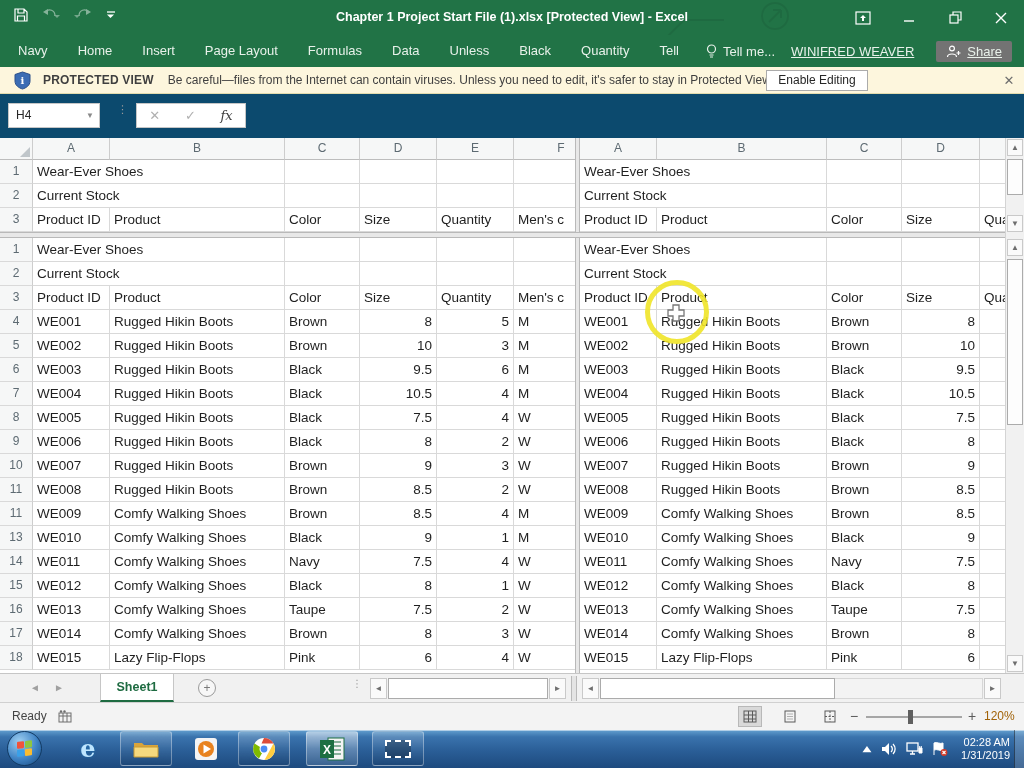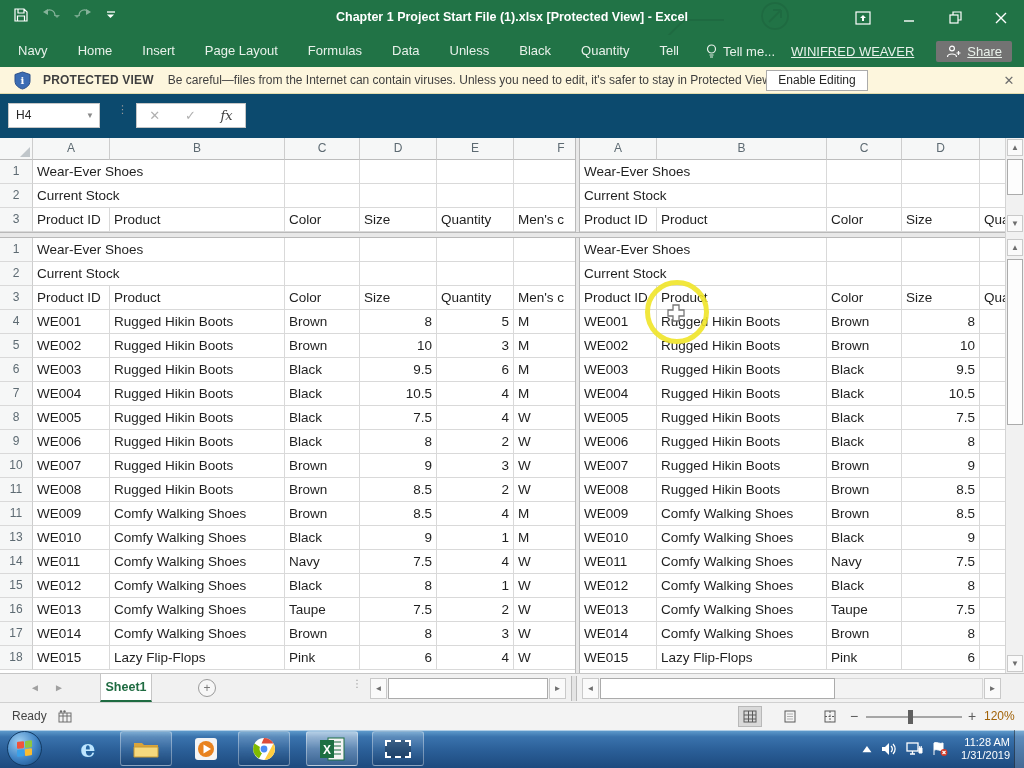--- a/index.html
+++ b/index.html
@@ -81,21 +81,21 @@
 
   
   .vscroll{position:absolute;left:1005px;top:138px;width:19px;height:535px;background:#f1f1f1;border-left:1px solid #d4d4d4;}
   .sbtn{position:absolute;left:1px;width:16px;height:17px;background:#fafafa;border:1px solid #c9c9c9;
         color:#6e6e6e;font-size:8px;text-align:center;line-height:15px;}
   .sthumb{position:absolute;left:1px;width:16px;background:#fdfdfd;border:1px solid #ababab;}
 
   
   .tabstrip{position:absolute;left:0;top:673px;width:1024px;height:29px;background:#f1f1f1;border-top:1px solid #c6c6c6;}
   .shnav{position:absolute;top:0;height:29px;line-height:28px;color:#a0a0a0;font-size:10px;}
-  .sheettab{position:absolute;left:100px;top:0;width:52px;height:28px;background:#fff;
+  .sheettab{position:absolute;left:100px;top:0;width:74px;height:28px;background:#fff;
             border-right:1px solid #c6c6c6;border-left:1px solid #c6c6c6;border-bottom:2px solid #1e6b41;
             color:#1e6b41;font-weight:bold;font-size:12.5px;text-align:center;line-height:26px;}
   .addsheet{position:absolute;left:198px;top:5px;width:18px;height:18px;border:1px solid #9a9a9a;border-radius:50%;
             color:#7a7a7a;text-align:center;line-height:16px;font-size:12px;background:#f7f7f7;}
   .hdots{position:absolute;left:352px;top:7px;color:#9a9a9a;font-size:10px;line-height:5px;}
   .hbtn{position:absolute;top:4px;width:17px;height:21px;background:#fafafa;border:1px solid #c9c9c9;
         color:#6e6e6e;font-size:8px;text-align:center;line-height:19px;}
   .htrack{position:absolute;top:4px;height:21px;background:#f3f3f3;border:1px solid #d6d6d6;}
   .hthumb{position:absolute;top:4px;height:21px;background:#fff;border:1px solid #ababab;}
   .hdiv{position:absolute;left:571px;top:2px;width:6px;height:25px;background:#e4e4e4;
@@ -733,20 +733,20 @@
           <rect x="1" y="1" width="11" height="8" fill="none" stroke="#fff" stroke-width="1.3"></rect>
           <path stroke="#fff" stroke-width="1.3" d="M4 12 h5 M6.5 9 v3"></path>
           <path d="M13 6 h3 v5 h-3 z M13.7 4 v2 M15.3 4 v2" stroke="#fff" fill="#fff" stroke-width="1"></path>
         </svg>
       <svg width="16" height="14" viewBox="0 0 16 14">
           <path d="M2 1 v12 M2 1 c3 -1.5 6 1.5 9 0 v7 c-3 1.5 -6 -1.5 -9 0" fill="#fff" stroke="#fff"></path>
           <circle cx="12" cy="10.5" r="3.4" fill="#d23c2a"></circle>
           <path stroke="#fff" stroke-width="1.1" d="M10.5 9 l3 3 M13.5 9 l-3 3"></path>
         </svg>
       <div class="clock">
-        <div>11:28 AM</div>
+        <div>02:28 AM</div>
         <div>1/31/2019</div>
       </div>
     </div>
     <div class="showdesk"></div>
   </div>
 
 </div>
 
 </body></html>

